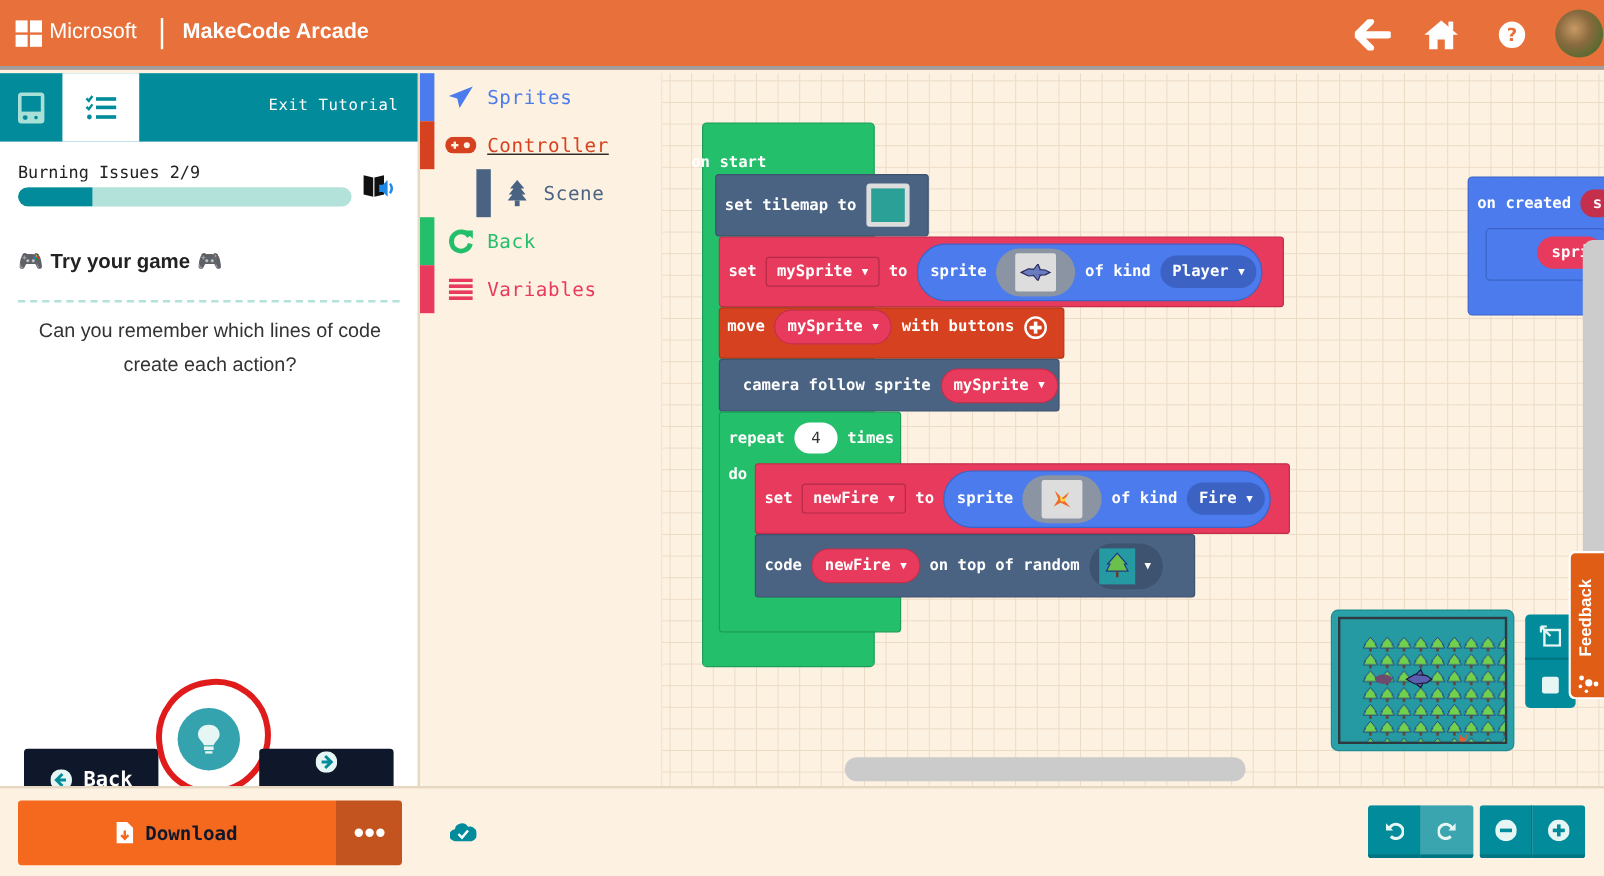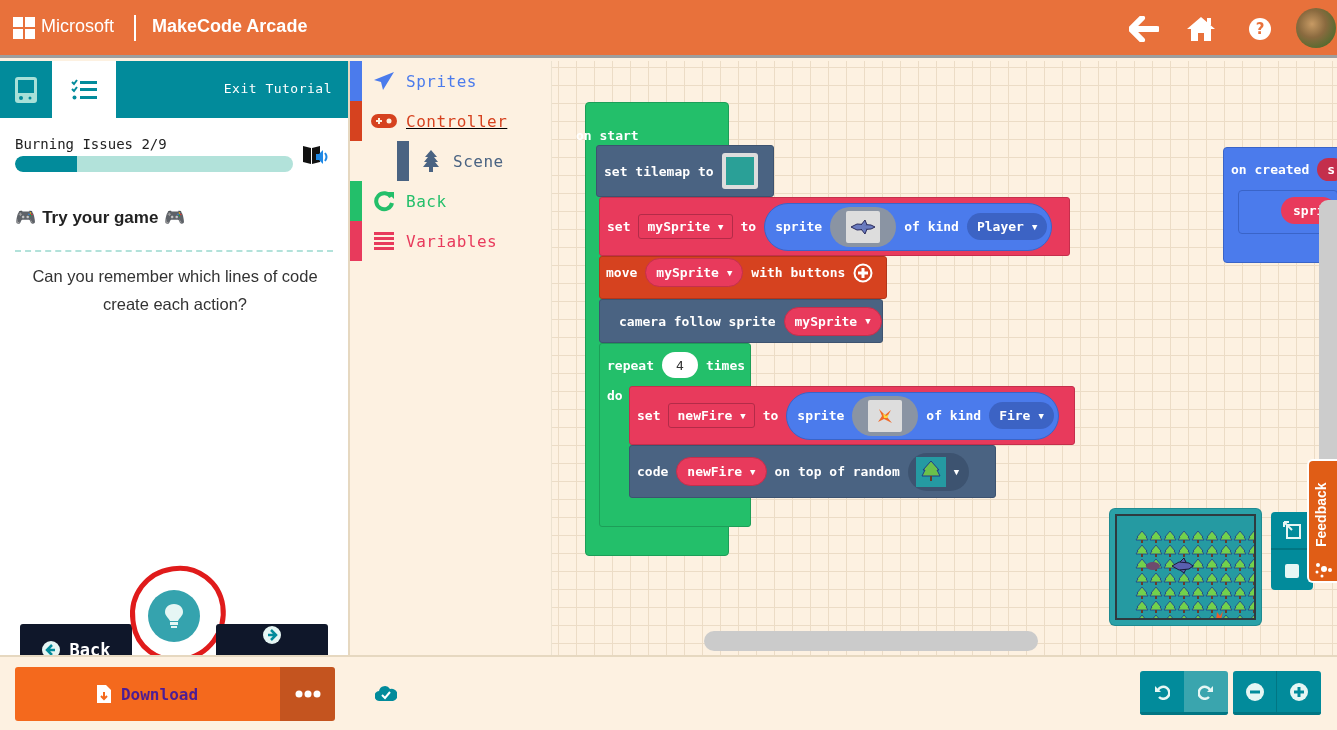--- a/index.html
+++ b/index.html
@@ -68,21 +68,21 @@
   .sim { position: absolute; left: 1110px; top: 509px; width: 151px; height: 116px; background: #2aa1a8; border: 3px solid #2aa1a8; border-radius: 5px; box-shadow: 0 0 0 1px #1f8a91; }
   .sim-screen { position: absolute; left: 2px; top: 2px; width: 141px; height: 106px; background: #259aa2; border: 2px solid #2e3a3f; overflow: hidden; }
   .sim-ctrl { position: absolute; left: 1271px; top: 512px; width: 42px; height: 78px; background: #028b9b; border-radius: 4px; }
   .feedback { position: absolute; left: 1307px; top: 459px; width: 30px; height: 124px; background: #e05d16; border: 2px solid #fff; border-right: none; border-radius: 6px 0 0 6px; }
   .feedback-label { position: absolute; left: 4px; top: 86px; transform: rotate(-90deg); transform-origin: left top; color: #fff; font-weight: bold; font-size: 14px; font-family: "Liberation Sans", sans-serif; width: 80px; }
   .vscroll { position: absolute; left: 1319px; top: 200px; width: 18px; height: 270px; background: #ccc; border-radius: 9px 0 0 9px; }
   .hscroll { position: absolute; left: 704px; top: 631px; width: 334px; height: 20px; background: #cbcbcb; border-radius: 10px; }
 
   
   .footer { position: absolute; left: 0; top: 655px; width: 1337px; height: 75px; background: #fdf1e1; border-top: 2px solid #e6d8c0; }
-  .download { position: absolute; left: 15px; top: 10px; width: 265px; height: 54px; background: #f4691d; border-radius: 3px 0 0 3px; color: #4c1d95; font-weight: bold; font-size: 16px; display: flex; align-items: center; justify-content: center; gap: 10px; }
+  .download { position: absolute; left: 15px; top: 10px; width: 265px; height: 54px; background: #f4691d; border-radius: 3px 0 0 3px; color: #0f172a; font-weight: bold; font-size: 16px; display: flex; align-items: center; justify-content: center; gap: 10px; }
   .more { position: absolute; left: 280px; top: 10px; width: 55px; height: 54px; background: #c4541f; border-radius: 0 3px 3px 0; display: flex; align-items: center; justify-content: center; }
   .cloud { position: absolute; left: 375px; top: 27px; }
   .ft-group { position: absolute; top: 14px; height: 44px; display: flex; border-radius: 3px; overflow: hidden; }
   .ft-btn { width: 44px; height: 44px; background: #028b9b; display: flex; align-items: center; justify-content: center; border-bottom: 3px solid #017683; }
   .ft-btn.dim { background: #3aa5ae; }
 </style>
 </head>
 <body>
 
 <div class="header">

